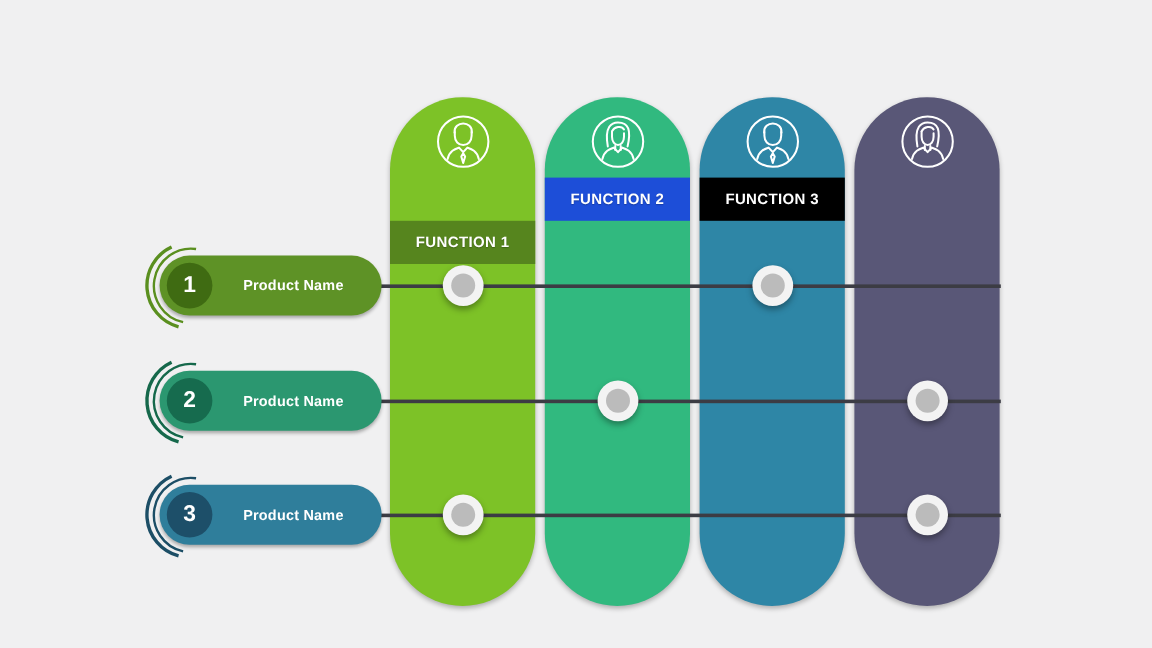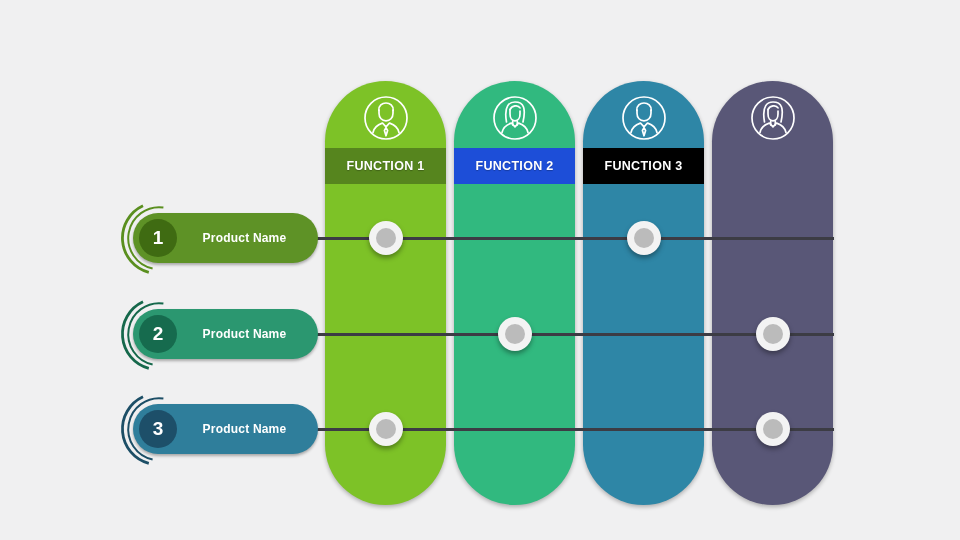--- a/index.html
+++ b/index.html
@@ -70,21 +70,21 @@
     <div class="avatar-wrap col-head">
       <svg viewBox="0 0 48 48" style="display: block;">
           <circle cx="24" cy="24" r="21"></circle>
           <path d="M17 16 v3.2 c0 4.6 3 7.6 7 7.6 s7 -3 7 -7.6 V16"></path>
           <path d="M16.8 16.5 c-0.8 -10 15.2 -10 14.4 0"></path>
           <path d="M11 38.5 c1.5 -7 6.5 -8.5 9.5 -9.5 l3.5 3.8 3.5 -3.8 c3 1 8 2.5 9.5 9.5"></path>
           <path d="M24 33.8 l-1.6 2.6 1.6 5.4 1.6 -5.4 z"></path>
         </svg>
 
     </div>
-    <div class="band" style="background: rgb(86, 133, 30);">FUNCTION 1</div>
+    <div class="band" style="background: rgb(86, 133, 30); margin-top: 36px;">FUNCTION 1</div>
   </div>
 
   <div class="column col-1" style="background: rgb(49, 185, 127);">
     <div class="avatar-wrap col-head">
 
       <svg viewBox="0 0 48 48" style="display: block;">
           <circle cx="24" cy="24" r="21"></circle>
           <path d="M15.5 28 c-3 -17 3.5 -20 8.5 -20 c9 0 11 6.5 8 20"></path>
           <path d="M19 15.5 v4.5 c0 4 2.2 6.8 5 6.8 s5 -2.8 5 -6.8 v-3"></path>
           <path d="M19 15.5 c2 -4 8 -5 10 -1.6"></path>

